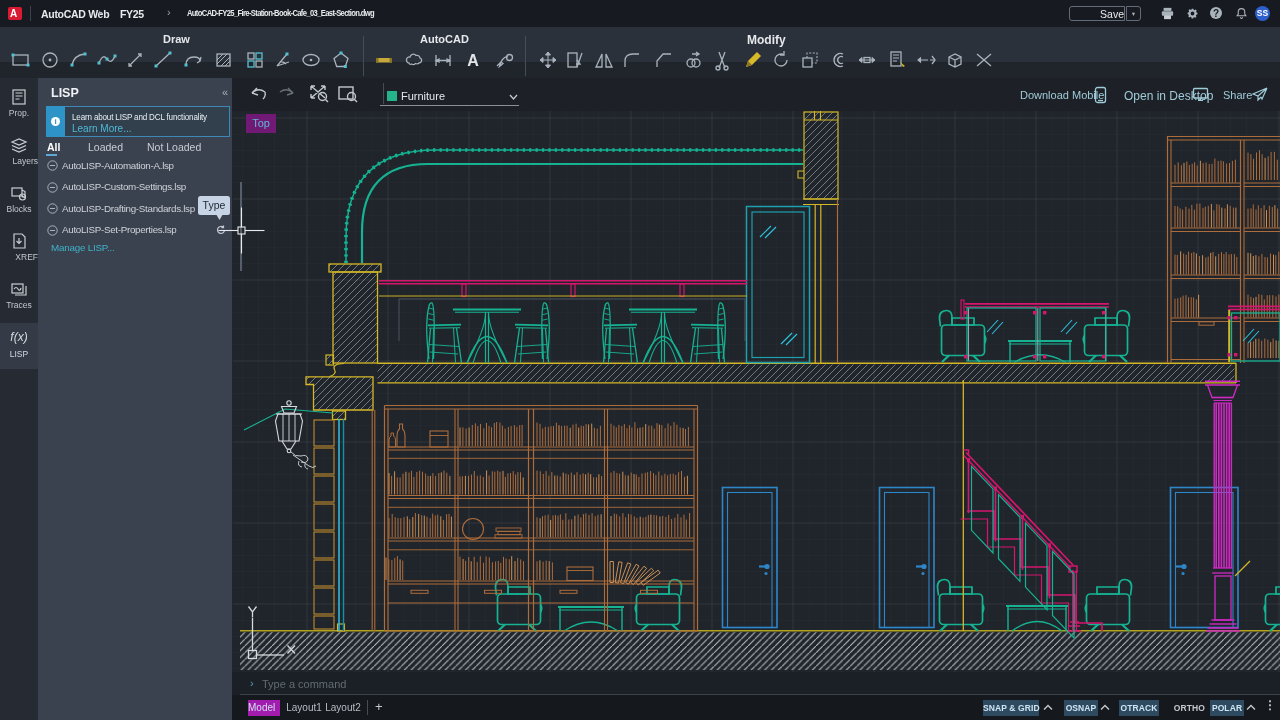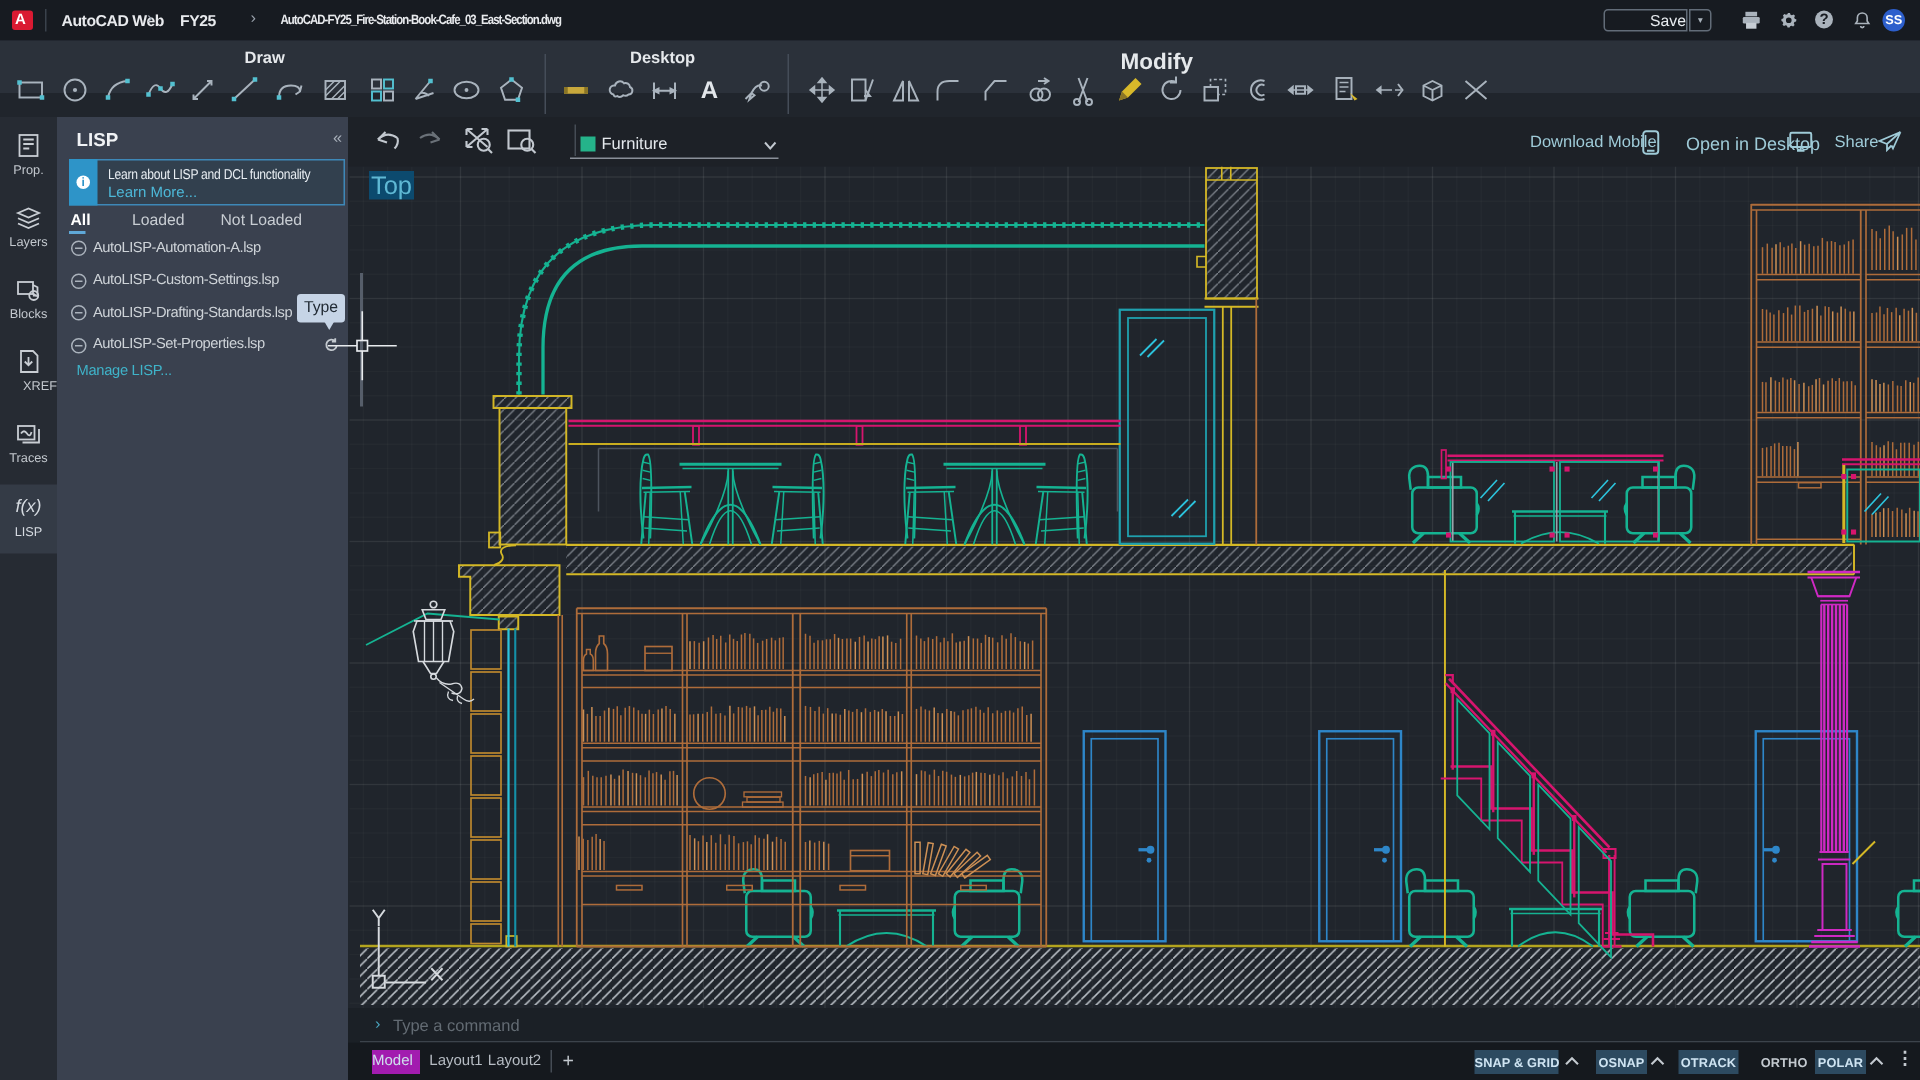--- a/index.html
+++ b/index.html
@@ -959,22 +959,22 @@
       <path fill="#aab3bc" d="M12 8.5A3.5 3.5 0 1 0 12 15.5 3.5 3.5 0 0 0 12 8.5zm9 5l-2.1.7a7 7 0 0 1-.7 1.7l1 2-1.8 1.8-2-1a7 7 0 0 1-1.7.7L13 21h-2.5l-.7-2.1a7 7 0 0 1-1.7-.7l-2 1-1.8-1.8 1-2a7 7 0 0 1-.7-1.7L3 13v-2.5l2.1-.7a7 7 0 0 1 .7-1.7l-1-2 1.8-1.8 2 1a7 7 0 0 1 1.7-.7L11 3h2.5l.7 2.1a7 7 0 0 1 1.7.7l2-1 1.8 1.8-1 2a7 7 0 0 1 .7 1.7l2.1.7z"></path>
     </svg>
 <div class="abs" style="left:1210px;top:7px;width:12px;height:12px;border-radius:50%;background:#aab3bc;color:#171b21;font-size:10px;font-weight:bold;text-align:center;line-height:13.5px">?</div>
 <svg class="abs" style="left:1235px;top:6px" width="13" height="15" viewBox="0 0 24 24">
       <path fill="none" stroke="#aab3bc" stroke-width="2" d="M12 3a6 6 0 0 0-6 6v4l-2 3h16l-2-3V9a6 6 0 0 0-6-6zM10 19a2 2 0 0 0 4 0"></path>
     </svg>
 <div class="abs" style="left:1255px;top:6px;width:15px;height:15px;border-radius:50%;background:#2d5fcc;color:#fff;font-size:8.5px;font-weight:bold;text-align:center;line-height:15px">SS</div>
 </div>
 <div class="abs" style="left:0;top:27px;width:1280px;height:35px;background:#2b313a">
     <div class="abs" style="left:163px;top:6px;color:#e6e9ec;font-size:11px;font-weight:700">Draw</div>
-    <div class="abs" style="left:420px;top:6px;color:#e6e9ec;font-size:11px;font-weight:700">Desktop</div>
-    <div class="abs" style="left:747px;top:6px;color:#e6e9ec;font-size:15px;font-weight:700">Modify</div>
+    <div class="abs" style="left:420px;top:6px;color:#e6e9ec;font-size:11px;font-weight:700">AutoCAD</div>
+    <div class="abs" style="left:747px;top:6px;color:#e6e9ec;font-size:12px;font-weight:700">Modify</div>
     <div class="abs" style="left:363px;top:9px;width:1px;height:40px;background:#454d58"></div>
     <div class="abs" style="left:525px;top:9px;width:1px;height:40px;background:#454d58"></div>
     <svg class="abs" style="left:10px;top:22px" width="22" height="22" viewBox="0 0 22 22">
       <rect x="3" y="6" width="15" height="10" stroke="#a9b3bd" fill="none" stroke-width="1.3"></rect>
       <rect x="1.5" y="4.5" width="3" height="3" fill="#53c0d0"></rect>
       <rect x="16.5" y="14.5" width="3" height="3" fill="#53c0d0"></rect>
     </svg>
     <svg class="abs" style="left:39px;top:22px" width="22" height="22" viewBox="0 0 22 22">
       <circle cx="11" cy="11" r="7" stroke="#a9b3bd" fill="none" stroke-width="1.3"></circle>
       <circle cx="11" cy="11" r="1.4" fill="#a9b3bd"></circle>
@@ -1109,21 +1109,21 @@
     <svg class="abs" style="left:10px;top:10px" width="18" height="18" viewBox="0 0 18 18">
       <rect x="3" y="2" width="12" height="14" stroke="#c9ced4" fill="none" stroke-width="1.2"></rect>
       <path d="M5.5,5 h7 M5.5,8 h7 M5.5,11 h4" stroke="#c9ced4" fill="none" stroke-width="1.2"></path>
     </svg>
     <div class="abs" style="left:0;top:30px;width:38px;text-align:center;color:#c3c8ce;font-size:8.5px">Prop.</div>
     <svg class="abs" style="left:10px;top:58px" width="18" height="18" viewBox="0 0 18 18">
       <path d="M2,6 L9,3 L16,6 L9,9 Z" stroke="#c9ced4" fill="none" stroke-width="1.2"></path>
       <path d="M2,9.5 L9,12.5 L16,9.5" stroke="#c9ced4" fill="none" stroke-width="1.2"></path>
       <path d="M2,13 L9,16 L16,13" stroke="#c9ced4" fill="none" stroke-width="1.2"></path>
     </svg>
-    <div class="abs" style="left:0;top:78px;width:38px;text-align:center;color:#c3c8ce;font-size:8.5px">Layers</div>
+    <div class="abs" style="left:0;top:78px;width:38px;text-align:right;color:#c3c8ce;font-size:8.5px">Layers</div>
     <svg class="abs" style="left:10px;top:106px" width="18" height="18" viewBox="0 0 18 18">
       <rect x="2" y="4" width="10" height="8" stroke="#c9ced4" fill="none" stroke-width="1.2"></rect>
       <path d="M12,6 l3,1.5 v6 l-3,-1.5" stroke="#c9ced4" fill="none" stroke-width="1.2"></path>
       <circle cx="12.5" cy="13" r="3" stroke="#c9ced4" fill="none" stroke-width="1.2"></circle>
       <path d="M12.5,11.5 v1.5 h1.5" stroke="#c9ced4" fill="none" stroke-width="1.2"></path>
     </svg>
     <div class="abs" style="left:0;top:126px;width:38px;text-align:center;color:#c3c8ce;font-size:8.5px">Blocks</div>
     <svg class="abs" style="left:10px;top:154px" width="18" height="18" viewBox="0 0 18 18">
       <path d="M4,2 h8 l3,3 v11 h-11 z" stroke="#c9ced4" fill="none" stroke-width="1.2"></path>
       <path d="M9,6 v5 m-2.5,-2 l2.5,2.5 l2.5,-2.5" stroke="#c9ced4" fill="none" stroke-width="1.2"></path>
@@ -1212,21 +1212,21 @@
     <div class="abs" style="left:892px;top:11px;color:#9fcbd8;font-size:12px">Open in Desktop</div>
     <svg class="abs" style="left:960px;top:9px" width="17" height="15" viewBox="0 0 17 15">
       <rect x="1.5" y="1.5" width="14" height="9.5" rx="1" fill="none" stroke="#9fcbd8" stroke-width="1.3"></rect>
       <path d="M6,13.5 h5 M8.5,11 v2.5" stroke="#9fcbd8" stroke-width="1.2"></path>
     </svg>
     <div class="abs" style="left:991px;top:11px;color:#9fcbd8;font-size:11px">Share</div>
     <svg class="abs" style="left:1019px;top:8px" width="18" height="16" viewBox="0 0 18 16">
       <path d="M16,2 L2,8 L7,10 L16,2 M7,10 V14 L10,11 M16,2 L11,13 L10,11" fill="none" stroke="#9fcbd8" stroke-width="1.2"></path>
     </svg>
   </div>
-<div class="abs" style="left:246px;top:114px;width:30px;height:19px;background:#0c4a6e;color:#5fb8d4;font-size:17px;text-align:center;line-height:19px">Top</div>
+<div class="abs" style="left:246px;top:114px;width:30px;height:19px;background:#701a75;color:#5fb8d4;font-size:11px;text-align:center;line-height:19px">Top</div>
 <div class="abs" style="left:232px;top:672px;width:1048px;height:23px;background:#1b2026">
 <div class="abs" style="left:18px;top:5px;color:#4aa3bd;font-size:11px">›</div>
 <div class="abs" style="left:30px;top:5.5px;color:#636b73;font-size:11px">Type a command</div>
 <div class="abs" style="left:8px;top:22px;width:1040px;height:1px;background:#3c434b"></div>
 </div>
 <div class="abs" style="left:232px;top:695px;width:1048px;height:25px;background:#15191e">
     <div class="abs" style="left:16px;top:4.5px;width:32px;height:16.5px;background:#a21caf;color:#cfe0ec;font-size:10px;text-align:left;line-height:16.5px">Model</div>
     <div class="abs" style="left:53px;top:4.5px;width:38px;height:16.5px;color:#b6bcc3;font-size:10px;text-align:center;line-height:16.5px">Layout1</div>
     <div class="abs" style="left:92px;top:4.5px;width:38px;height:16.5px;color:#b6bcc3;font-size:10px;text-align:center;line-height:16.5px">Layout2</div>
     <div class="abs" style="left:135px;top:5px;width:1px;height:15px;background:#454c55"></div>

